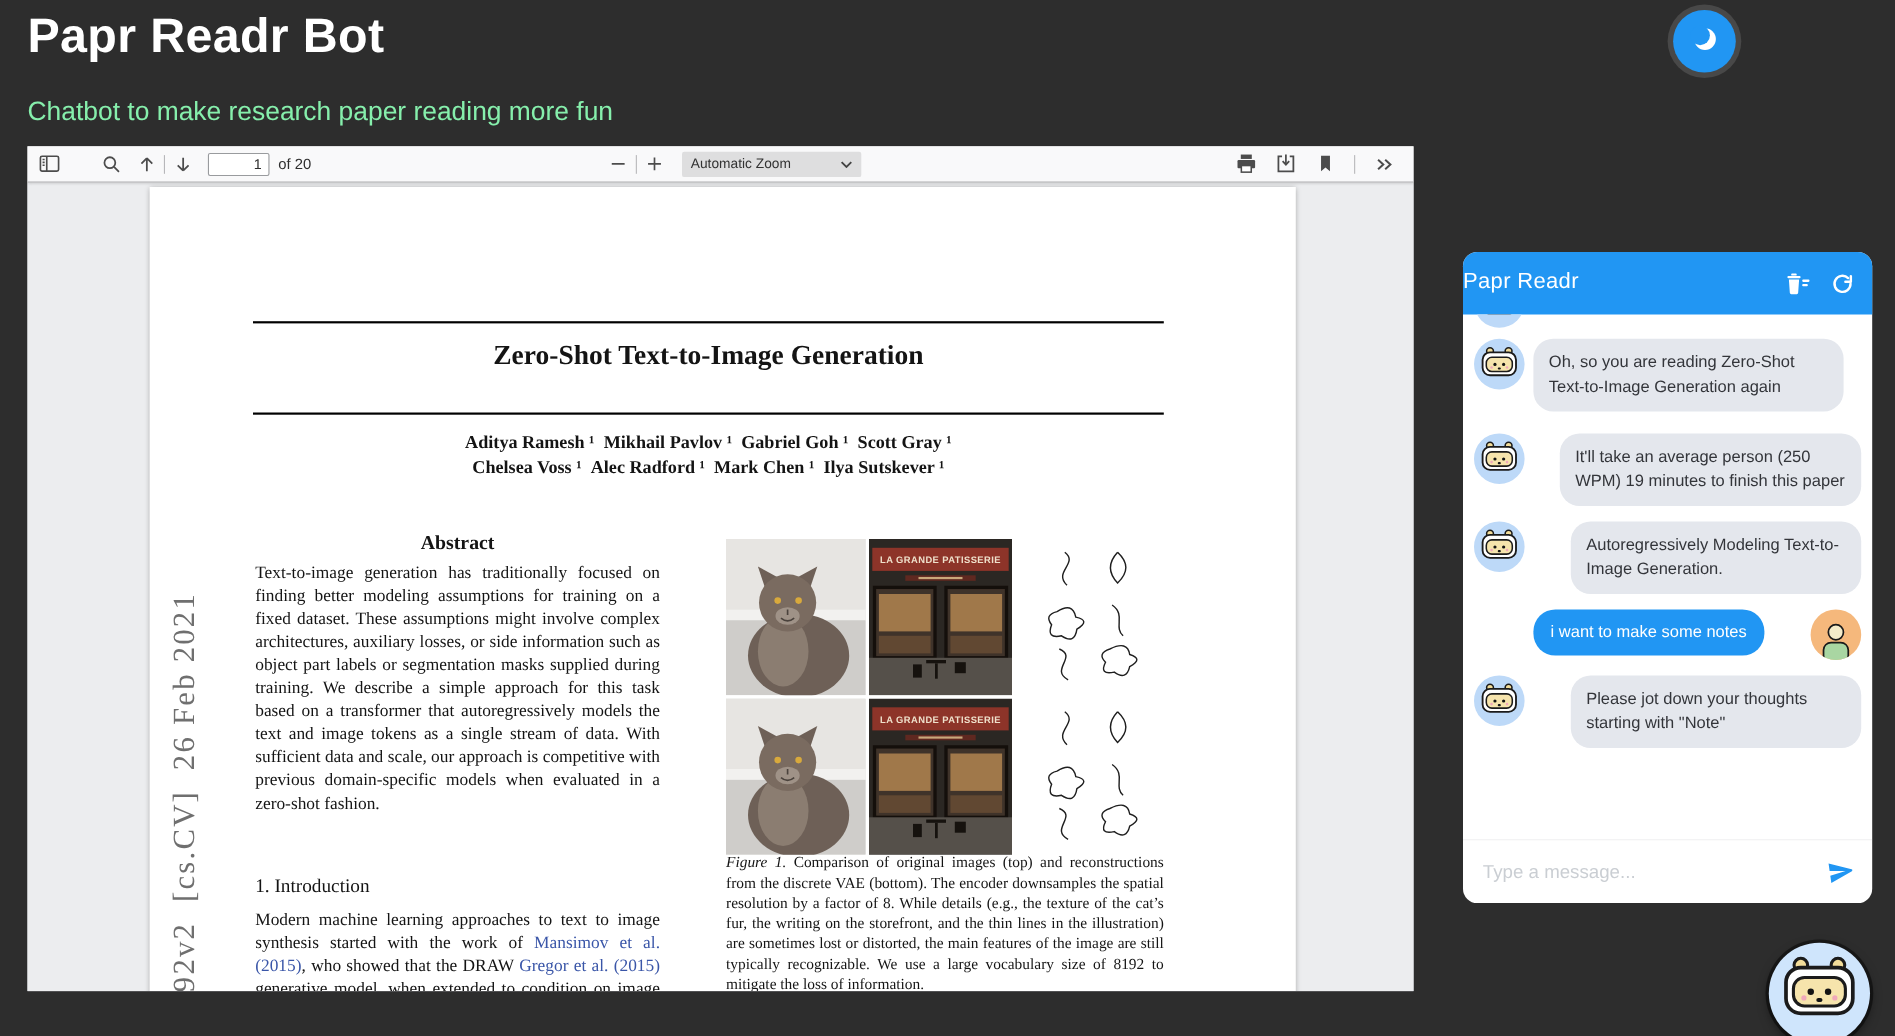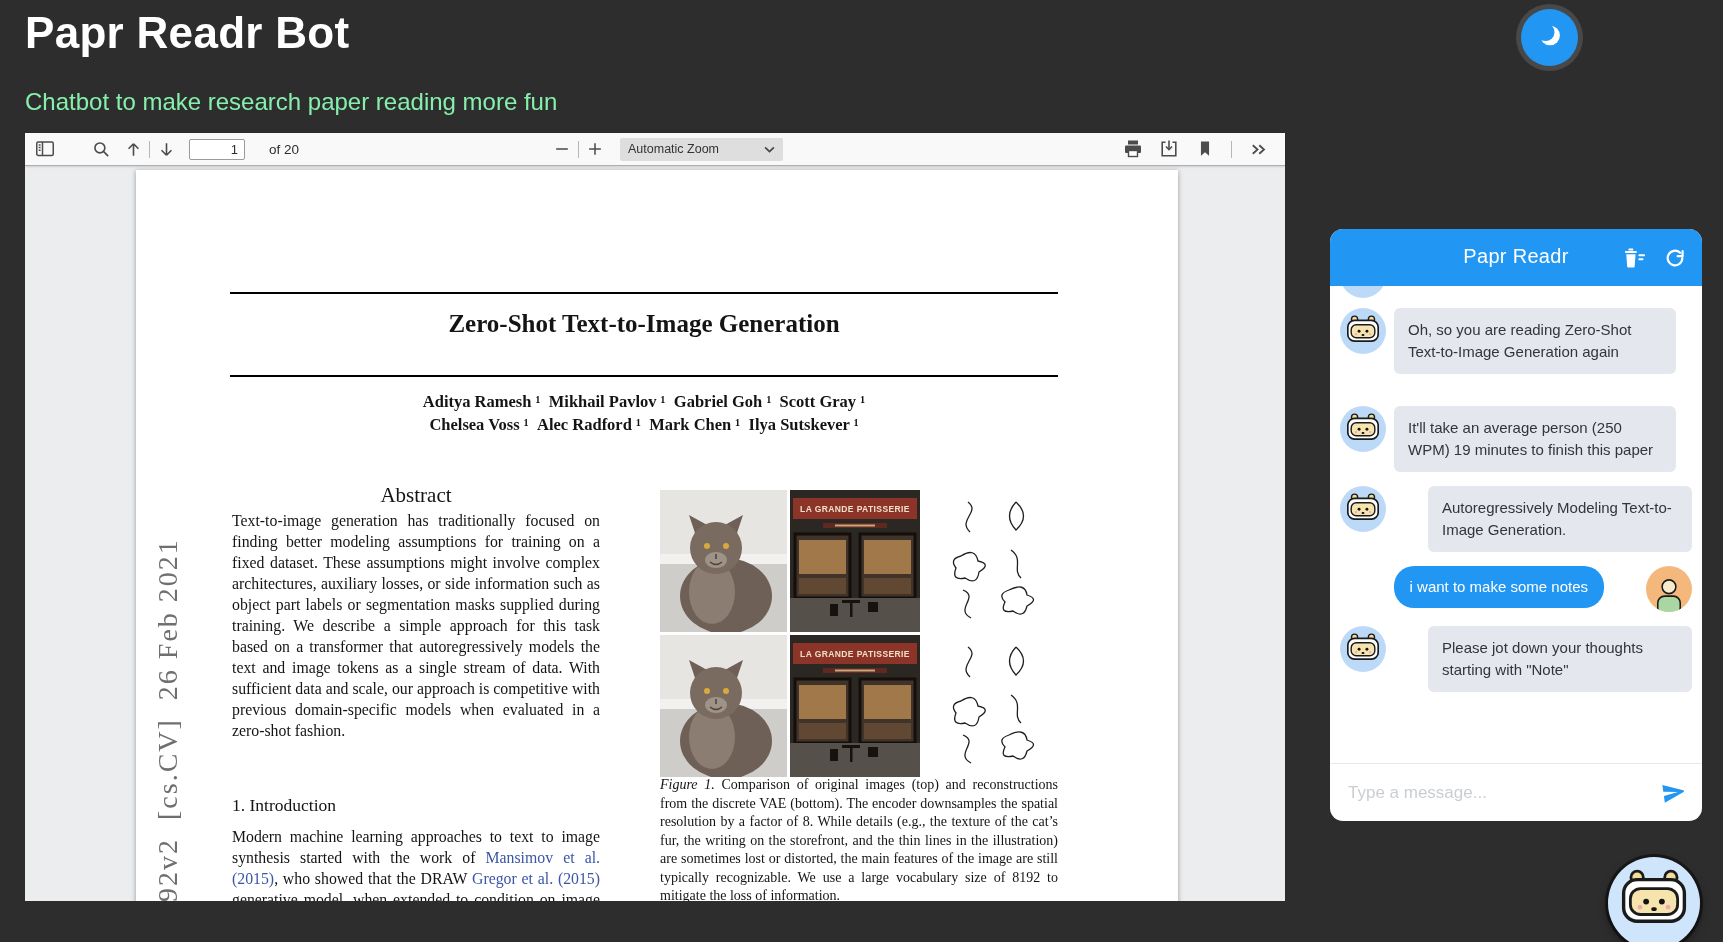--- a/index.html
+++ b/index.html
@@ -19,61 +19,61 @@
     box-shadow:0 1px 2px rgba(0,0,0,.12);z-index:3;}
   .tb-left,.tb-center,.tb-right{position:absolute;top:0;height:32px;display:flex;align-items:center;}
   .tb-left{left:7px;}
   .tb-center{left:524px;}
   .tb-right{right:14px;gap:10px;}
   .tbtn{width:26px;height:26px;display:flex;align-items:center;justify-content:center;border-radius:2px;cursor:pointer;}
   .tbtn svg{display:block;}
   .tb-sep{width:1px;height:17px;background:#b7b7ba;margin:0 3px;}
   .page-num-input{width:46px;height:19px;border:1px solid #999b9e;background:#fff;border-radius:2px;
     font-size:13px;text-align:right;padding:0 6px 0 2px;color:#2e2e2e;font-family:"Liberation Sans",sans-serif;}
-  .page-count{font-size:13.5px;color:#2e2e2e;margin-left:24px;}
+  .page-count{font-size:13.5px;color:#2e2e2e;margin-left:8px;}
   .zoom-select{height:23px;min-width:147px;background:#dededf;border-radius:2px;display:flex;align-items:center;
     padding:0 8px;font-size:12.5px;color:#333;cursor:pointer;margin-left:12px;justify-content:space-between;gap:4px;}
   .viewer-content{position:absolute;left:0;right:0;top:33px;bottom:0;overflow:hidden;background:#ecedef;}
   .pdf-page{position:absolute;left:111px;top:4px;width:1042px;height:980px;background:#fff;
     box-shadow:0 1px 5px rgba(0,0,0,.35);font-family:"Liberation Serif",serif;color:#141414;}
   .rule{position:absolute;left:94px;width:828px;height:2px;background:#000;}
   .paper-title{position:absolute;left:94px;width:828px;top:140px;text-align:center;font-size:25px;font-weight:bold;}
   .authors{position:absolute;left:94px;width:828px;top:220px;text-align:center;font-size:16.5px;font-weight:bold;line-height:23px;}
   .arxiv-vert{position:absolute;left:16px;top:298px;height:450px;writing-mode:vertical-rl;transform:rotate(180deg);
     font-size:28px;color:#6f6f6f;letter-spacing:2px;white-space:nowrap;}
-  .abs-head{position:absolute;left:96px;width:368px;top:313px;text-align:center;font-size:21px;font-weight:normal;}
+  .abs-head{position:absolute;left:96px;width:368px;top:313px;text-align:center;font-size:18px;font-weight:bold;}
   .abs-text{position:absolute;left:96px;width:368px;top:340px;font-size:15.8px;line-height:21px;text-align:justify;}
   .intro-head{position:absolute;left:96px;width:368px;top:625px;font-size:17.5px;font-weight:normal;}
   .intro-text{position:absolute;left:96px;width:368px;top:656px;font-size:15.8px;line-height:21px;text-align:justify;}
   .pdf-link{color:#3a56a8;cursor:pointer;}
   .figure-grid{position:absolute;left:524px;top:320px;width:398px;display:grid;
     grid-template-columns:127px 130px 136px;grid-template-rows:142px 142px;gap:3px;}
   .fig-img{width:100%;height:100%;display:block;}
   .recon{filter:blur(.5px);}
   .fig-caption{position:absolute;left:524px;width:398px;top:606px;font-size:14px;line-height:18.5px;text-align:justify;}
   .fig-caption .figlabel{font-style:italic;}
   
   .chat{position:absolute;left:1330px;top:229px;width:372px;height:592px;background:#fff;border-radius:13px;}
   .chat-header{position:absolute;left:0;right:0;top:0;height:57px;background:#2196f3;border-radius:13px 13px 0 0;}
-  .chat-title{position:absolute;left:0;right:0;top:16px;text-align:center;color:#fff;font-size:20px;letter-spacing:.3px;}
+  .chat-title{position:absolute;left:0;right:0;top:16px;text-align:left;color:#fff;font-size:20px;letter-spacing:.3px;}
   .chat-header-icons{position:absolute;right:16px;top:17px;display:flex;gap:17px;}
   .chat-header-icons .hbtn{width:23px;height:23px;cursor:pointer;display:flex;align-items:center;justify-content:center;}
   .chat-messages{position:absolute;left:0;right:0;top:57px;bottom:57px;overflow:hidden;padding:0 10px;}
   .msg-row{display:flex;align-items:flex-start;}
   .msg-row.user{justify-content:flex-end;}
   .avatar{width:46px;height:46px;border-radius:50%;flex:0 0 46px;display:flex;align-items:center;justify-content:center;overflow:hidden;}
   .avatar.bot{background:#bdd9f8;margin-right:8px;}
   .avatar.human{background:#f5b87c;margin-left:8px;}
   .avatar svg{width:36px;height:36px;}
   .avatar.human svg{width:40px;height:44px;margin-top:8px;}
-  .bubble{border-radius:6px;padding:11px 14px;font-size:15px;line-height:22px;max-width:254px;}
+  .bubble{border-radius:18px;padding:11px 14px;font-size:15px;line-height:22px;max-width:254px;}
   .bubble.bot{background:#e4e7ed;color:#33353a;}
   .bubble.user{background:#2196f3;color:#fff;padding:10px 16px;border-radius:20px;}
   .partial-avatar{margin-top:-34px;margin-bottom:0;}
-  .mtA{margin-top:10px;} .mtB{margin-top:32px;} .mtC{margin-top:14px;gap:34px;}
+  .mtA{margin-top:10px;} .mtB{margin-top:20px;gap:24px;} .mtC{margin-top:14px;gap:34px;}
   .chat-input-row{position:absolute;left:0;right:0;bottom:0;height:57px;border-top:1px solid #e9e9ea;
     display:flex;align-items:center;padding:0 16px;border-radius:0 0 13px 13px;}
   .chat-input{flex:1;border:none;outline:none;font-size:17px;color:#444;font-family:"Liberation Sans",sans-serif;}
   .chat-input::placeholder{color:#caced3;}
   .send-btn{width:26px;height:26px;cursor:pointer;display:flex;align-items:center;justify-content:center;}
   
   .fab-bot{position:absolute;left:1608px;top:857px;width:92px;height:92px;border-radius:50%;background:#cfe5fc;
     display:flex;align-items:center;justify-content:center;cursor:pointer;
     box-shadow:0 0 0 3px rgba(0,0,0,.45),0 4px 10px rgba(0,0,0,.5);}
   .fab-bot svg{width:72px;height:72px;}

